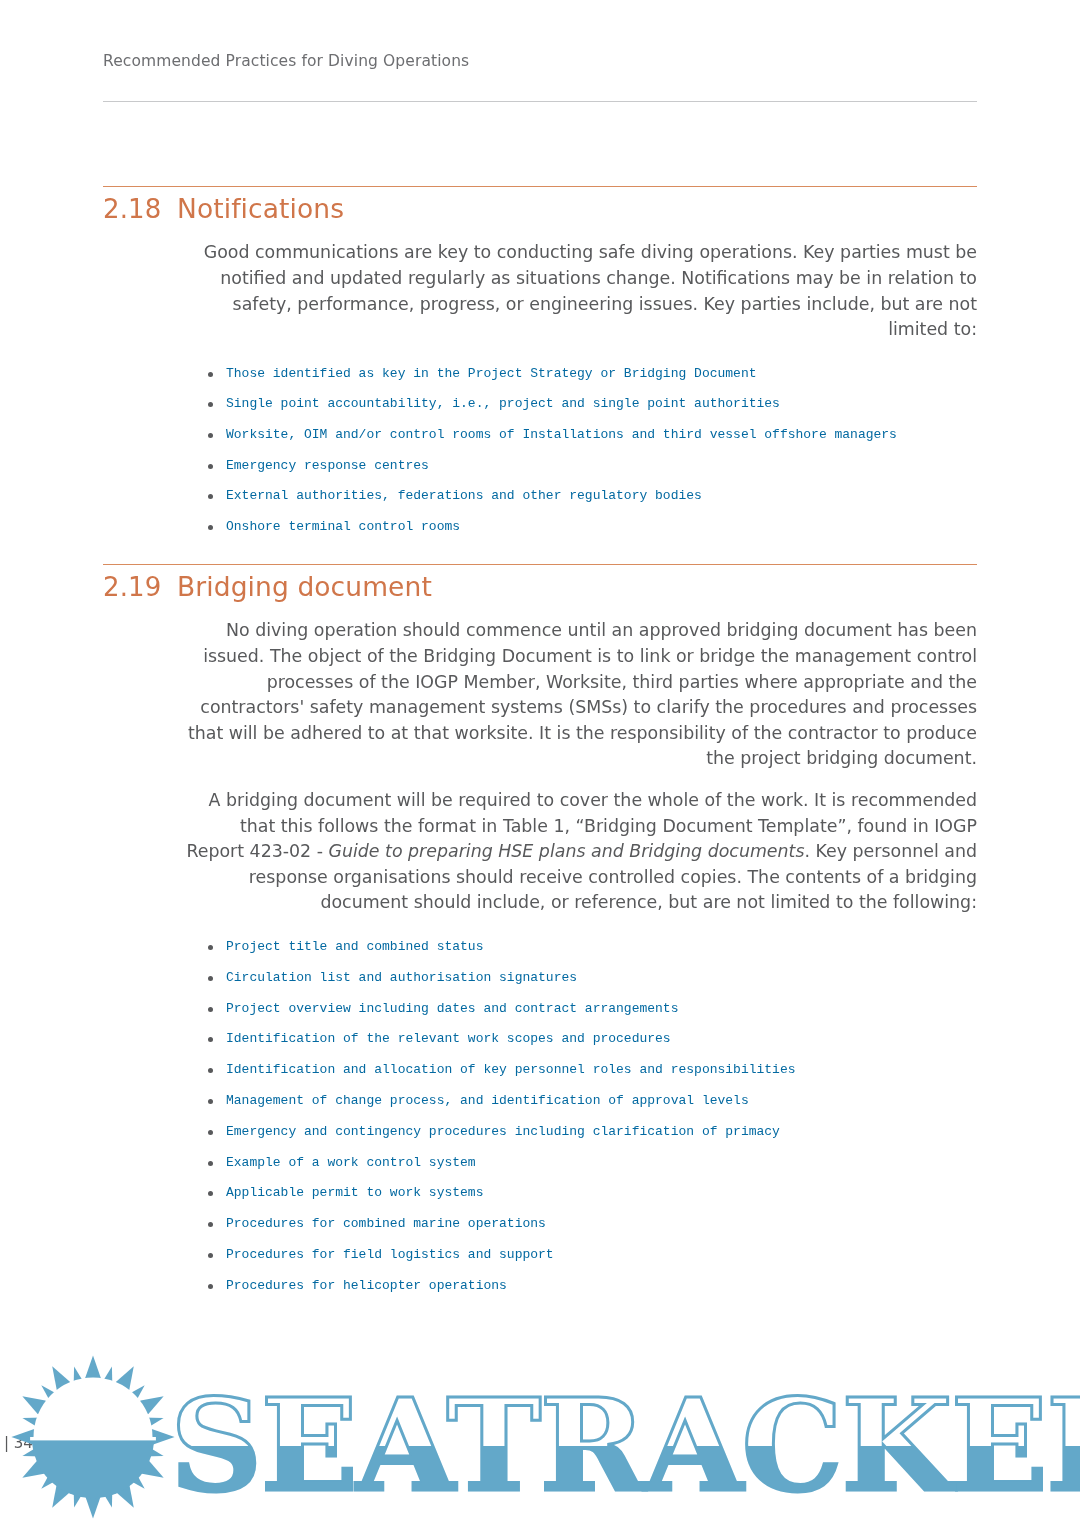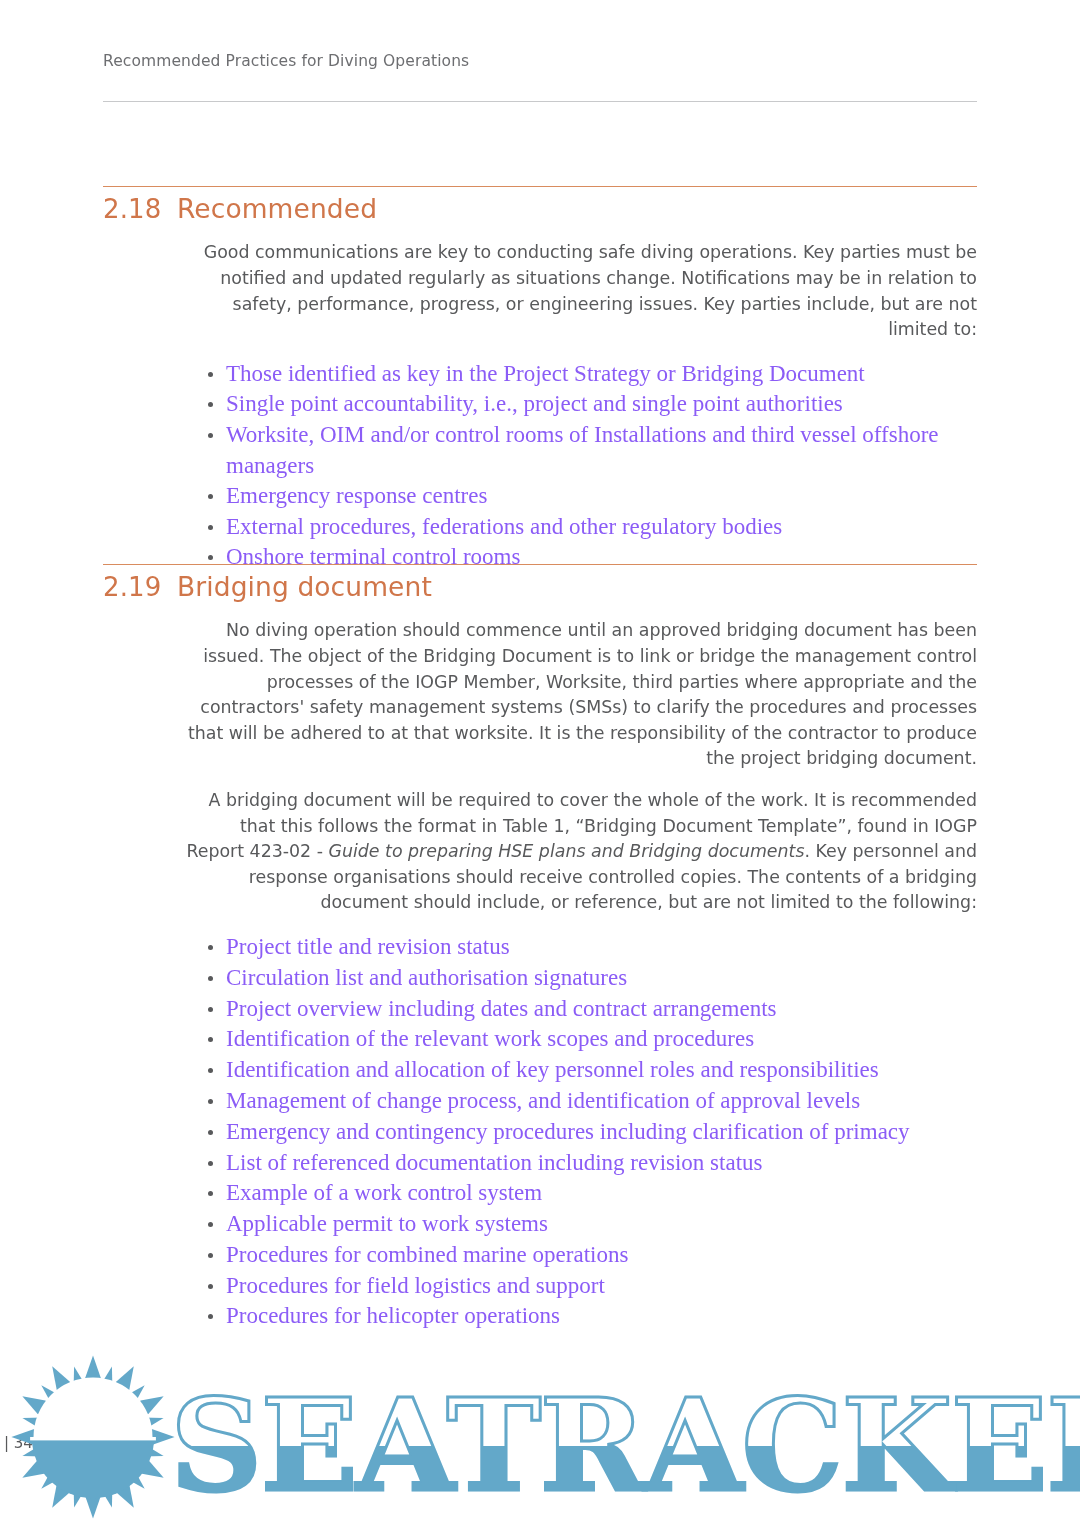--- a/index.html
+++ b/index.html
@@ -91,24 +91,24 @@
   .ital { font-style: italic; }
 
   ul.bullets {
     list-style: none;
     margin: 0;
     padding: 0;
   }
   ul.bullets li {
     position: relative;
     padding-left: 49px;
-    font-size: 23px;
+    font-size: 13px;
     line-height: 30.6px;
-    color: #8b5cf6;
-    font-family: Liberation Serif, serif;
+    color: #0369a1;
+    font-family: Liberation Mono, monospace;
   }
   ul.bullets li::before {
     content: "";
     position: absolute;
     left: 31px;
     top: 13px;
     width: 5px;
     height: 5px;
     border-radius: 50%;
     background: #58595b;
@@ -157,53 +157,52 @@
 
 <div class="page">
 
   <div class="running-header">Recommended Practices for Diving Operations</div>
   <div class="header-rule"></div>
 
   <div class="section" style="top:186px;">
     <div class="section-rule"></div>
     <div class="section-head">
       <span class="section-num">2.18</span>
-      <span class="section-title">Recommended</span>
+      <span class="section-title">Notifications</span>
     </div>
     <div class="body-block">
       <p class="para">Good communications are key to conducting safe diving operations. Key parties must be notified and updated regularly as situations change. Notifications may be in relation to safety, performance, progress, or engineering issues. Key parties include, but are not limited to:</p>
       <ul class="bullets tight">
         <li>Those identified as key in the Project Strategy or Bridging Document</li>
         <li>Single point accountability, i.e., project and single point authorities</li>
         <li>Worksite, OIM and/or control rooms of Installations and third vessel offshore managers</li>
         <li>Emergency response centres</li>
-        <li>External procedures, federations and other regulatory bodies</li>
+        <li>External authorities, federations and other regulatory bodies</li>
         <li>Onshore terminal control rooms</li>
       </ul>
     </div>
   </div>
 
   <div class="section" style="top:564px;">
     <div class="section-rule"></div>
     <div class="section-head">
       <span class="section-num">2.19</span>
       <span class="section-title">Bridging document</span>
     </div>
     <div class="body-block">
       <p class="para">No diving operation should commence until an approved bridging document has been issued. The object of the Bridging Document is to link or bridge the management control processes of the IOGP Member, Worksite, third parties where appropriate and the contractors' safety management systems (SMSs) to clarify the procedures and processes that will be adhered to at that worksite. It is the responsibility of the contractor to produce the project bridging document.</p>
       <p class="para"><span>A bridging document will be required to cover the whole of the work. It is recommended that this follows the format in Table 1, “Bridging Document Template”, found in IOGP Report 423-02 - </span><span class="ital">Guide to preparing HSE plans and Bridging documents</span><span>. Key personnel and response organisations should receive controlled copies. The contents of a bridging document should include, or reference, but are not limited to the following:</span></p>
       <ul class="bullets loose">
-        <li>Project title and revision status</li>
+        <li>Project title and combined status</li>
         <li>Circulation list and authorisation signatures</li>
         <li>Project overview including dates and contract arrangements</li>
         <li>Identification of the relevant work scopes and procedures</li>
         <li>Identification and allocation of key personnel roles and responsibilities</li>
         <li>Management of change process, and identification of approval levels</li>
         <li>Emergency and contingency procedures including clarification of primacy</li>
-        <li>List of referenced documentation including revision status</li>
         <li>Example of a work control system</li>
         <li>Applicable permit to work systems</li>
         <li>Procedures for combined marine operations</li>
         <li>Procedures for field logistics and support</li>
         <li>Procedures for helicopter operations</li>
       </ul>
     </div>
   </div>
 
   <div class="page-number">| 34</div>

